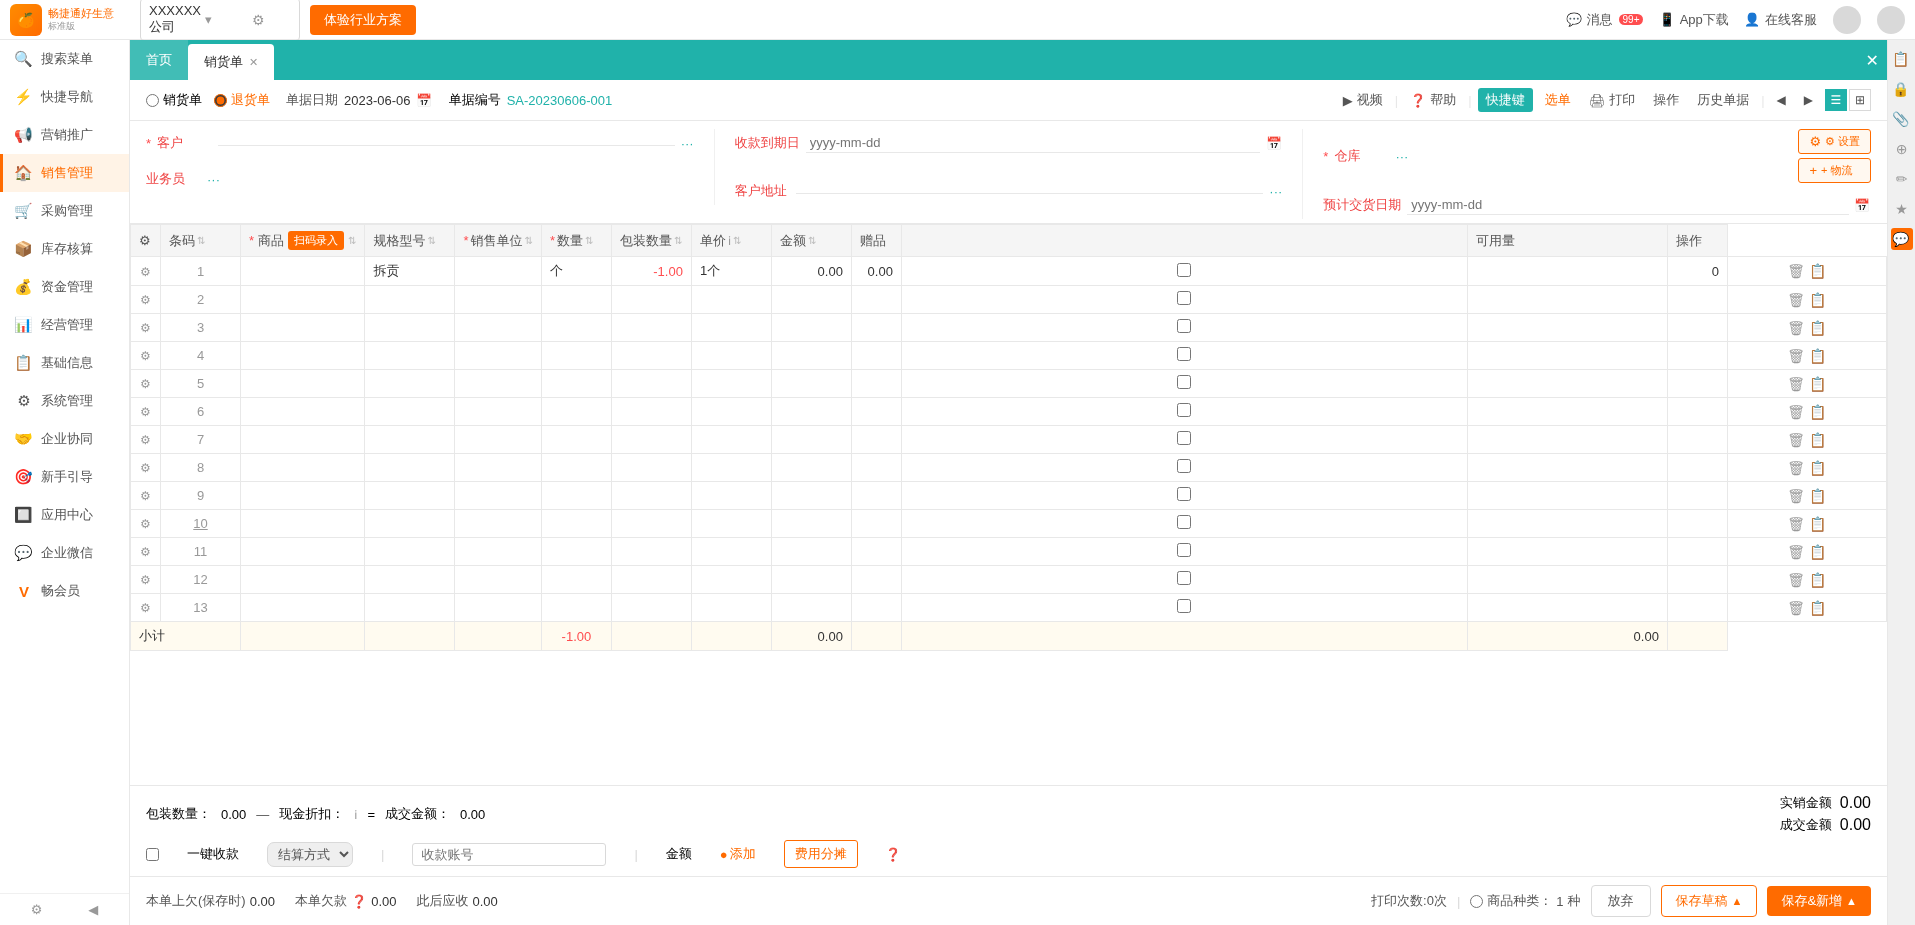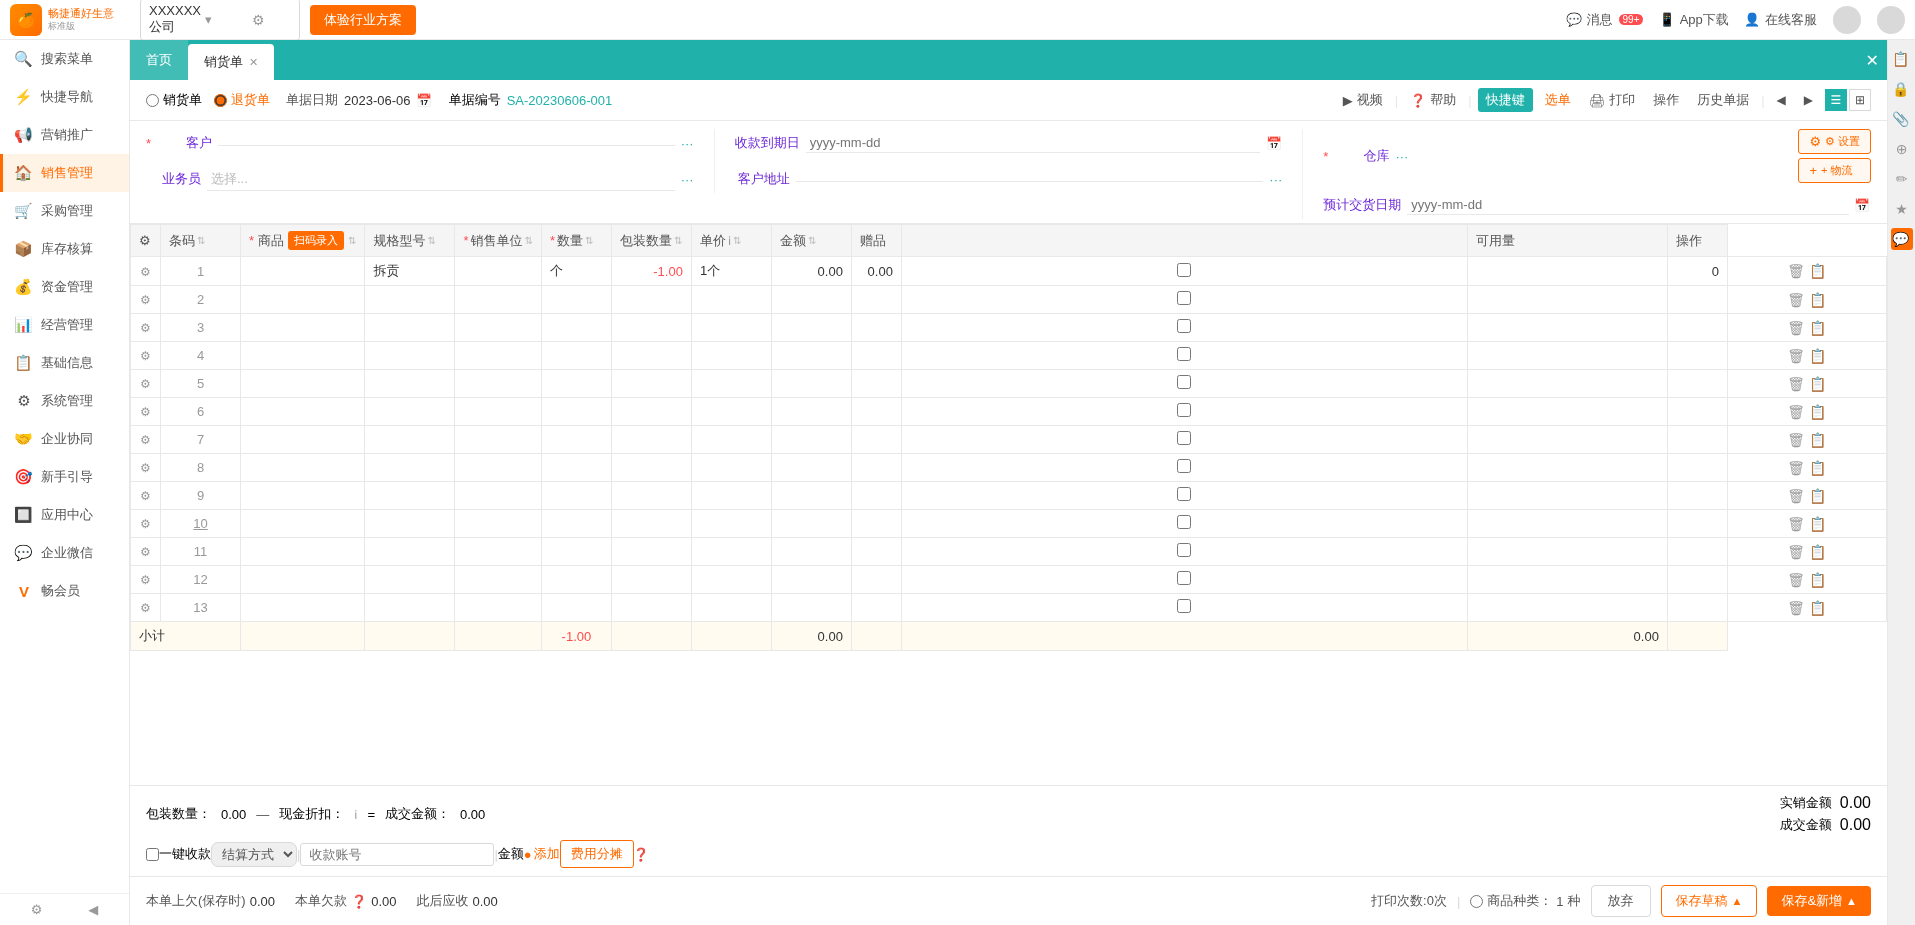--- a/index.html
+++ b/index.html
@@ -89,21 +89,21 @@
 
     
     .info-icon { color: #999; font-size: 12px; cursor: pointer; }
 
     
     .q-icon { color: #999; cursor: pointer; }
 
     .checkbox { width: 14px; height: 14px; }
 
     .field-row { display: flex; align-items: center; gap: 6px; min-height: 28px; }
-    .field-label { color: #6d28d9; white-space: nowrap; min-width: 55px; text-align: right; }
+    .field-label { color: #ef4444; white-space: nowrap; min-width: 55px; }
     .header-toolbar { display: flex; align-items: center; gap: 4px; margin-left: auto; }
 
     
     .table-container { flex: 1; overflow: auto; }
 
     .col-gear { width: 30px; }
     .col-barcode { width: 80px; }
     .col-product { width: 120px; }
     .col-spec { width: 90px; }
     .col-unit { width: 80px; }
@@ -297,28 +297,25 @@
 
         <div style="flex:1;display:flex;flex-direction:column;gap:8px;padding-right:20px;">
           <div class="field-row">
             <span style="color:#ff4d4f;">*</span>
             <span class="field-label">客户</span>
             <div style="flex:1;border-bottom:1px solid #e8e8e8;padding:2px 4px;cursor:pointer;"></div>
             <span style="color:#20b2aa;cursor:pointer;">···</span>
           </div>
           <div class="field-row">
             <span class="field-label">业务员</span>
-            <div style="flex:1;border-bottom:1px solid #e8e8e8;padding:2px 4px;cursor:pointer;color:#bbb;">
-              <span>选择...</span>
-            </div>
             <span style="color:#20b2aa;cursor:pointer;">···</span>
           </div>
         </div>
 
-        <div style="flex:1;display:flex;flex-direction:column;gap:8px;padding-right:20px;padding-left:20px;border-left:1px solid #f0f0f0;">
+        <div style="flex:1;display:flex;flex-direction:column;gap:20px;padding-right:20px;padding-left:20px;border-left:1px solid #f0f0f0;">
           <div class="field-row">
             <span class="field-label">收款到期日</span>
             <input type="text" style="flex: 1 1 0%; border-top: none; border-right: none; border-left: none; border-image: initial; border-bottom: 1px solid rgb(232, 232, 232); padding: 2px 4px; color: rgb(187, 187, 187); outline: none;" placeholder="yyyy-mm-dd">
             <span class="cal-icon">📅</span>
           </div>
           <div class="field-row">
             <span class="field-label">客户地址</span>
             <div style="flex:1;border-bottom:1px solid #e8e8e8;padding:2px 4px;"></div>
             <span style="color:#20b2aa;cursor:pointer;">···</span>
           </div>
@@ -787,21 +784,21 @@
           <div style="display:flex;align-items:center;justify-content:flex-end;gap:8px;">
             <span>实销金额</span>
             <span style="font-size:16px;font-weight:500;">0.00</span>
           </div>
           <div style="display:flex;align-items:center;justify-content:flex-end;gap:8px;">
             <span>成交金额</span>
             <span style="font-size:16px;font-weight:500;">0.00</span>
           </div>
         </div>
       </div>
-      <div style="display:flex;align-items:center;gap:0;margin-top:6px;">
+      <div style="display:flex;align-items:center;gap:28px;margin-top:6px;">
         <input type="checkbox" style="">
         <span>一键收款</span>
         <select style="border:1px solid #d9d9d9;border-radius:7px;padding:3px 6px;color:#555;">
           <option>结算方式</option>
         </select>
         <span style="color:#d9d9d9;">|</span>
         <input type="text" style="border: 1px solid rgb(217, 217, 217); border-radius: 3px; padding: 3px 8px; min-width: 80px; color: rgb(153, 153, 153);" placeholder="收款账号">
         <span style="color:#d9d9d9;">|</span>
         <span>金额</span>
         <span style="color:#ff6b00;cursor:pointer;display:flex;align-items:center;gap:2px;">

